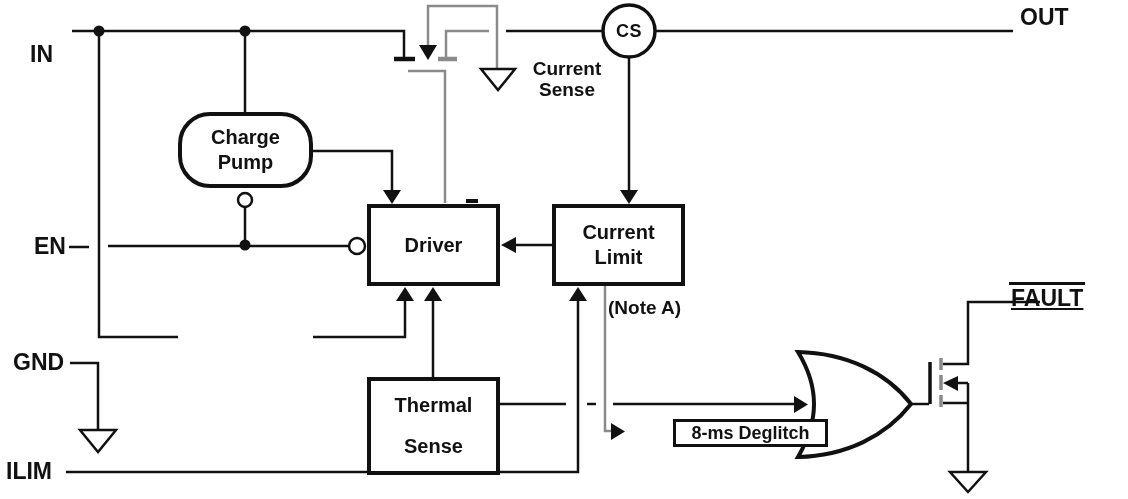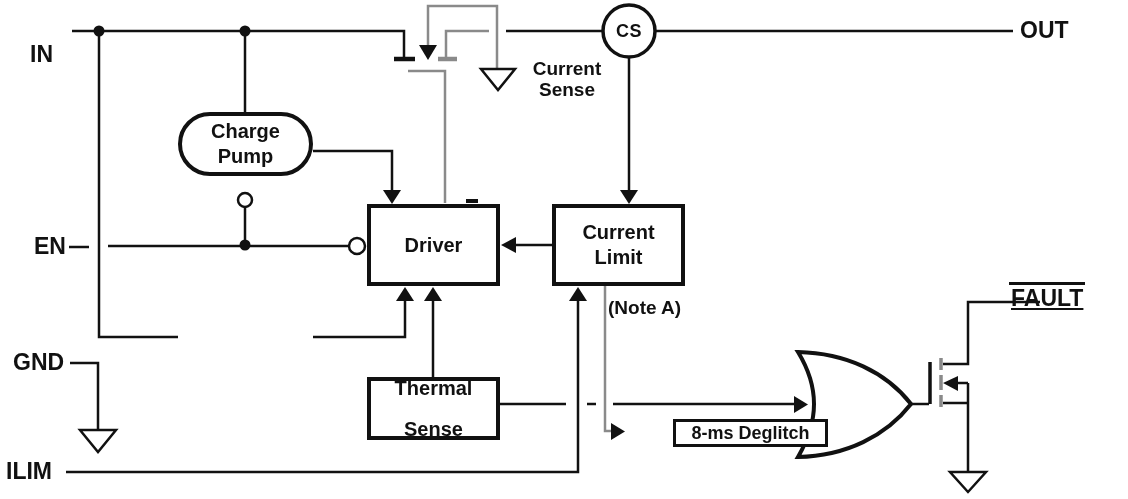--- a/index.html
+++ b/index.html
@@ -125,42 +125,42 @@
       <path d="M943,364 H968 V302 H1040" fill="none" stroke="#111111" stroke-width="2.5"></path>
       <polygon points="943,383 958,376 958,391" fill="#111111"></polygon>
       <path d="M957,383 H968 M943,403 H968 M968,383 V472" fill="none" stroke="#111111" stroke-width="2.5"></path>
     </g>
 
     <polygon points="80,430 116,430 98,452" fill="#ffffff" stroke="#111111" stroke-width="2.5"></polygon>
     <polygon points="950,472 986,472 968,492" fill="#ffffff" stroke="#111111" stroke-width="2.5"></polygon>
   </svg>
 
   <div class="pin-label" style="left:30px;top:18px;margin-top:24px;">IN</div>
-  <div class="pin-label" style="left:1020px;top:18px;">OUT</div>
+  <div class="pin-label" style="left:1020px;top:5px;">OUT</div>
   <div class="pin-label" style="left:34px;top:234px;">EN</div>
   <div class="pin-label" style="left:13px;top:350px;">GND</div>
   <div class="pin-label" style="left:6px;top:459px;">ILIM</div>
   <div class="pin-label fault-label">FAULT</div>
 
-  <div class="block" style="left:178px;top:112px;width:135px;height:64px;border-radius:32px;">
+  <div class="block" style="left:178px;top:112px;width:135px;height:76px;border-radius:32px;">
     <span>Charge</span>
     <span>Pump</span>
   </div>
 
   <div class="block" style="left:367px;top:204px;width:133px;height:82px;">
     <span>Driver</span>
   </div>
 
   <div class="block" style="left:552px;top:204px;width:133px;height:82px;">
     <span>Current</span>
     <span>Limit</span>
   </div>
 
 
-  <div class="block" style="left:367px;top:377px;width:133px;height:63px;gap:16px;">
+  <div class="block" style="left:367px;top:377px;width:133px;height:98px;gap:16px;">
     <span>Thermal</span>
     <span>Sense</span>
   </div>
 
   <div class="block small" style="left:625px;top:419px;width:155px;height:28px;margin-left:48px;">
     <span>8-ms Deglitch</span>
   </div>
 
   <div class="annot" style="left:520px;top:58px;width:94px;">
     <span style="display:block;">Current</span>

